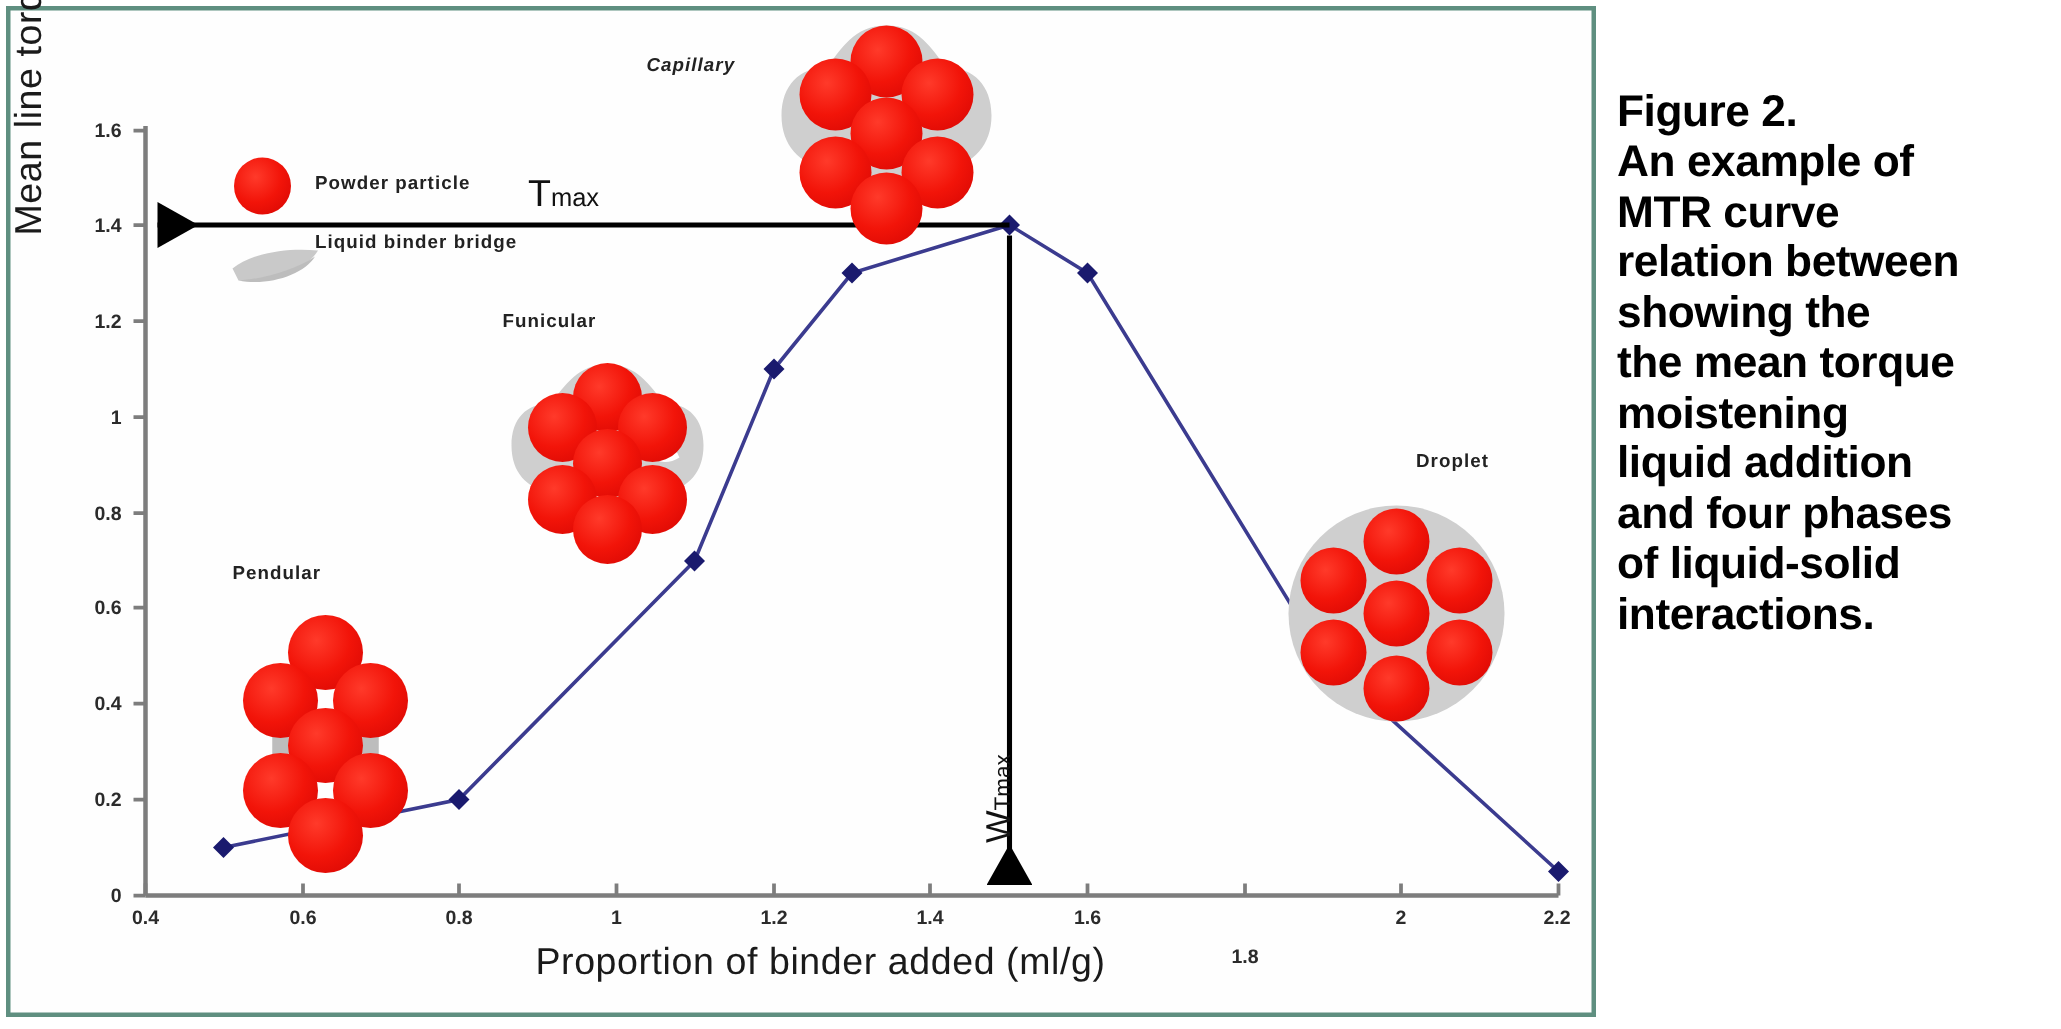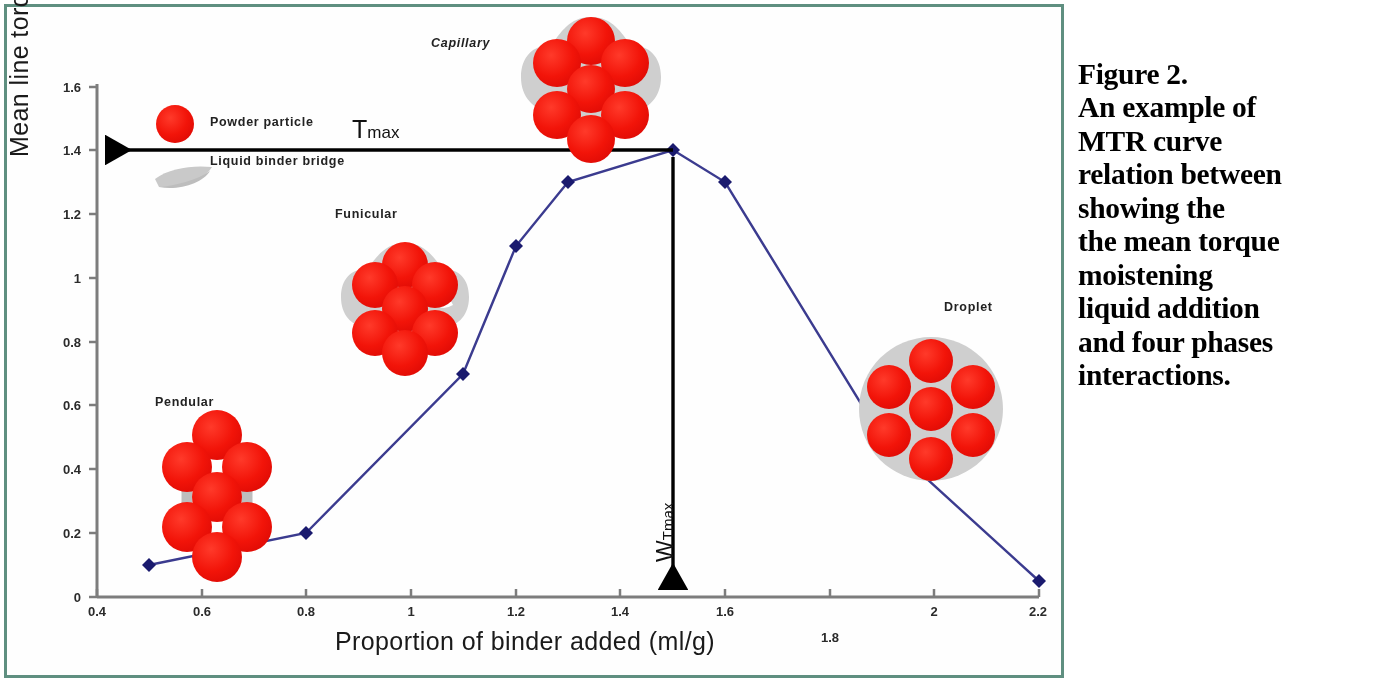--- a/index.html
+++ b/index.html
@@ -23,21 +23,21 @@
   .tick.x{transform:translateX(-50%);}
 
   
   .axis-title-y{
     position:absolute;left:-2px;top:150px;width:380px;
     transform:rotate(-90deg);transform-origin:0 0;
     font-size:25px;color:#1a1a1a;letter-spacing:.4px;
     font-family:"Liberation Sans",sans-serif;white-space:nowrap;
   }
   .axis-title-x{
-    position:absolute;left:128px;top:620px;width:780px;text-align:center;
+    position:absolute;left:150px;top:620px;width:780px;text-align:center;
     font-size:25px;color:#1a1a1a;letter-spacing:.4px;white-space:nowrap;
   }
 
   
   .phase-label{
     position:absolute;font-size:12.5px;font-weight:bold;color:#222;
     letter-spacing:.7px;white-space:nowrap;
   }
 
   
@@ -58,21 +58,21 @@
   }
   .wtmax-label .sub{font-size:15px;}
 
   
   .caption{
     position:absolute;left:1078px;top:58px;width:296px;
     font-family:"Liberation Sans",sans-serif;
     font-size:29.5px;font-weight:bold;line-height:1.135;
     color:#000;letter-spacing:-0.3px;
   }
-  .caption .cl{display:block;white-space:nowrap;font-family:Liberation Serif, serif;}
+  .caption .cl{display:block;white-space:nowrap;}
 </style>
 </head>
 <body>
 
 <div id="root">
 
   <div class="chart-frame">
     <div class="plot">
 
       <svg width="1054" height="668">
@@ -251,37 +251,38 @@
       <div class="axis-title-x">Proportion of binder added (ml/g)</div>
 
       <div class="tmax-label" style="left:345px;top:108px;">
         <span>T</span><span class="sub">max</span>
       </div>
 
       <div class="wtmax-label" style="left:645px;top:555px;">
         <span>W</span><span class="sub">Tmax</span>
       </div>
 
-      <div class="phase-label" style="left:148px;top:388px;text-align:right;">Pendular</div>
+      <div class="phase-label" style="left:148px;top:368px;text-align:right;">Pendular</div>
       <div class="phase-label" style="left:328px;top:200px;">Funicular</div>
       <div class="phase-label" style="left:424px;top:29px;font-style:italic;">Capillary</div>
       <div class="phase-label" style="left:937px;top:293px;">Droplet</div>
 
       <div class="legend-text" style="left:203px;top:108px;">Powder particle</div>
       <div class="legend-text" style="left:203px;top:147px;">Liquid binder bridge</div>
 
     </div>
   </div>
 
   <div class="caption">
     <span class="cl">Figure 2.</span>
     <span class="cl">An example of</span>
     <span class="cl">MTR curve</span>
     <span class="cl">relation between</span>
     <span class="cl">showing the</span>
     <span class="cl">the mean torque</span>
     <span class="cl">moistening</span>
     <span class="cl">liquid addition</span>
     <span class="cl">and four phases</span>
+    <span class="cl">of liquid-solid</span>
     <span class="cl">interactions.</span>
   </div>
 
 </div>
 
 </body></html>

